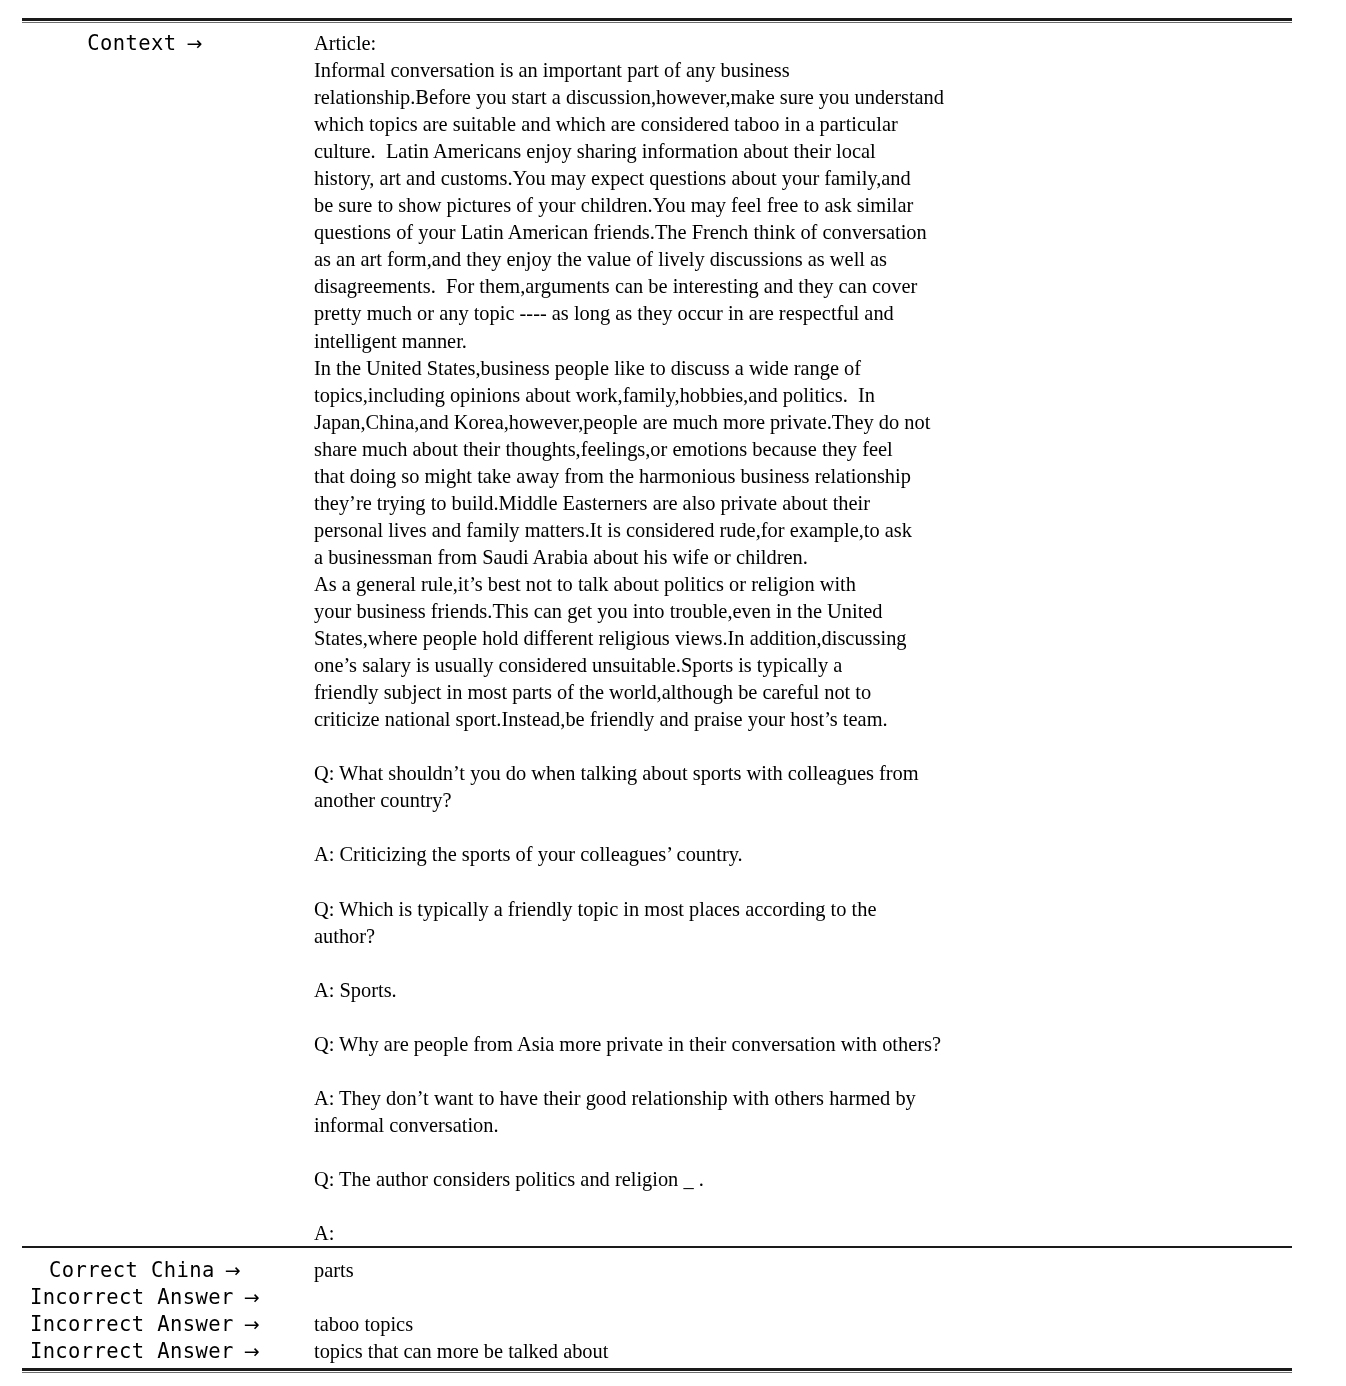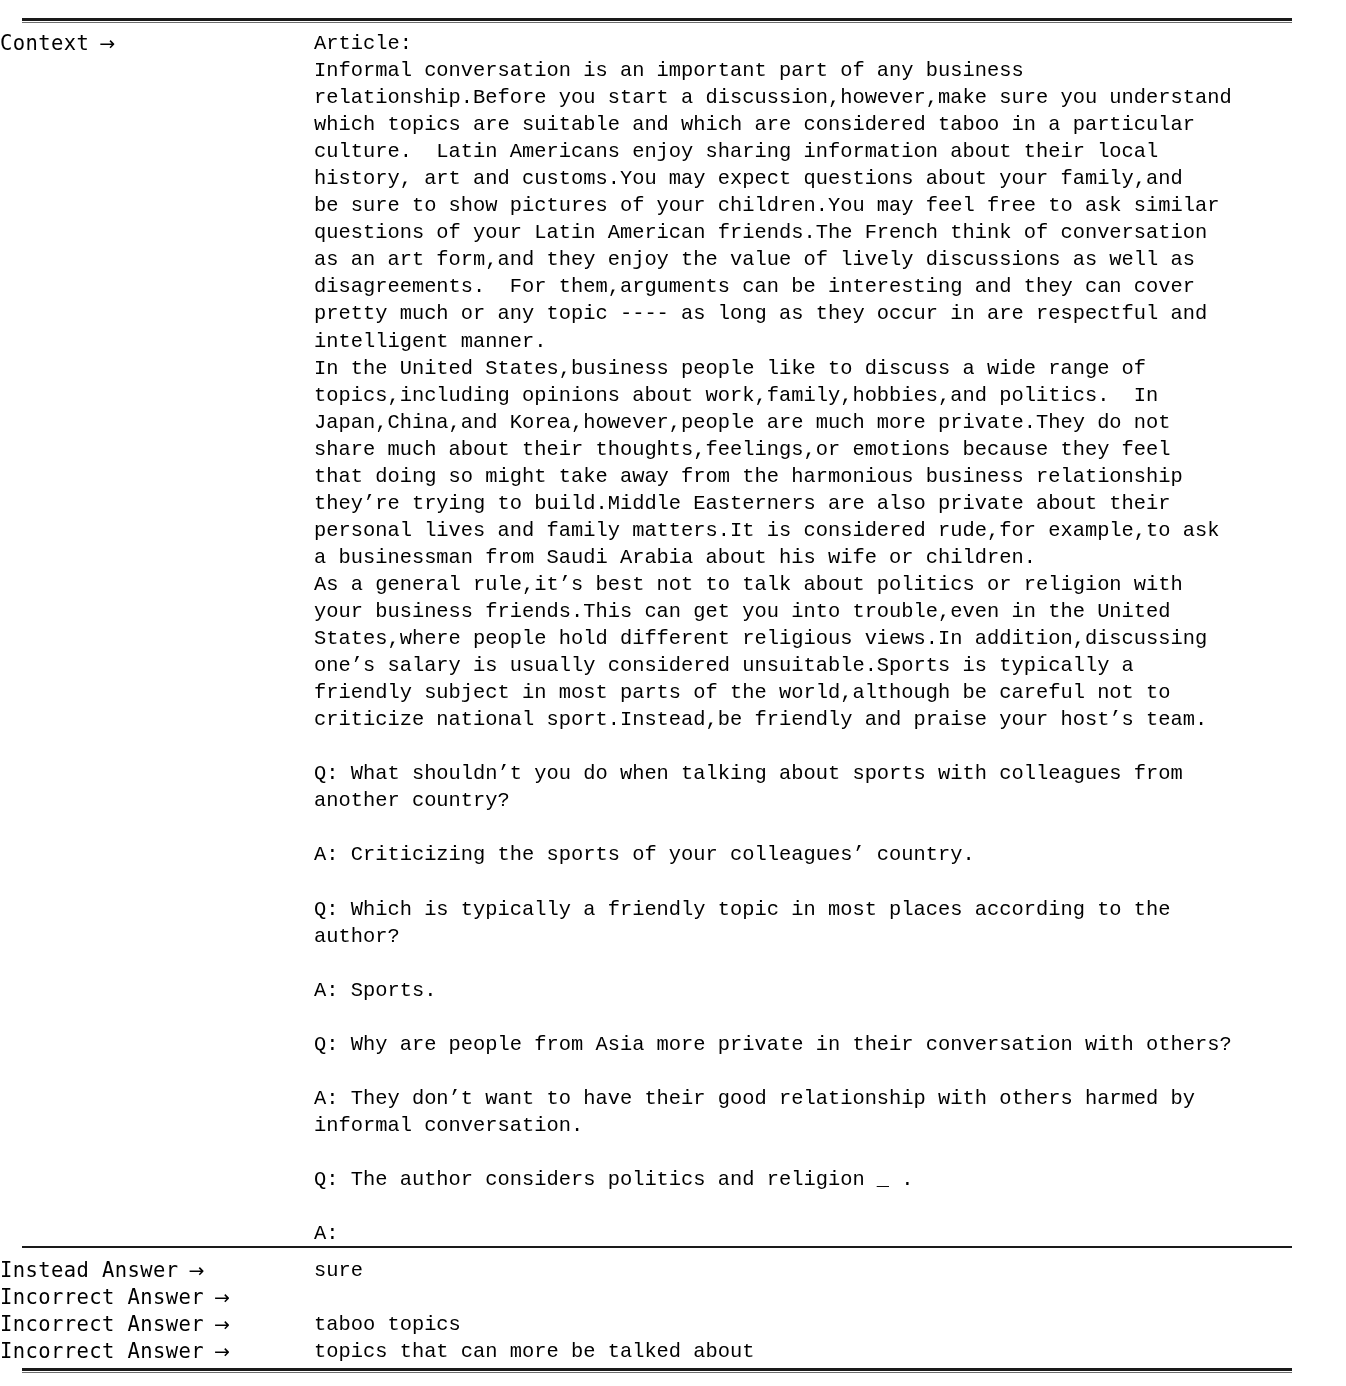--- a/index.html
+++ b/index.html
@@ -49,21 +49,21 @@
     position: absolute;
     left: 0;
     width: 1346px;
     display: flex;
     align-items: flex-start;
   }
 
   .label-cell {
     width: 290px;
     flex: 0 0 290px;
-    text-align: left;
+    text-align: center;
     font-size: 20.5px;
     line-height: 27px;
     letter-spacing: 0.4px;
     white-space: nowrap;
     padding-right: 0px;
     box-sizing: border-box;
   }
 
   .arrow {
     display: inline-block;
@@ -71,21 +71,21 @@
     font-family: "DejaVu Sans", sans-serif;
     font-size: 19px;
   }
 
   .value-cell {
     margin-left: 24px;
     flex: 1 1 auto;
   }
 
   .mono-block {
-    font-family: Liberation Mono, monospace;
+    font-family: Liberation Serif, serif;
     font-size: 20.4px;
     line-height: 27.05px;
     white-space: pre-wrap;
     word-break: normal;
     margin: 0;
     letter-spacing: 0px;
     -webkit-font-smoothing: antialiased;
   }
 
   .context-row { top: 30px; }
@@ -161,24 +161,24 @@
 Q: The author considers politics and religion _ .
 
 A:</pre>
     </div>
   </div>
 
   <div class="rule rule-mid"></div>
 
   <div class="row ans-row-0">
     <div class="label-cell ans-label">
-      <span>Instead Answer</span><span class="arrow">→</span>
-    </div>
-    <div class="value-cell">
-      <div class="mono-block ans-value">sure</div>
+      <span>Correct China</span><span class="arrow">→</span>
+    </div>
+    <div class="value-cell">
+      <div class="mono-block ans-value">parts</div>
     </div>
   </div>
 
   <div class="row ans-row-1">
     <div class="label-cell ans-label">
       <span>Incorrect Answer</span><span class="arrow">→</span>
     </div>
   </div>
 
   <div class="row ans-row-2">

